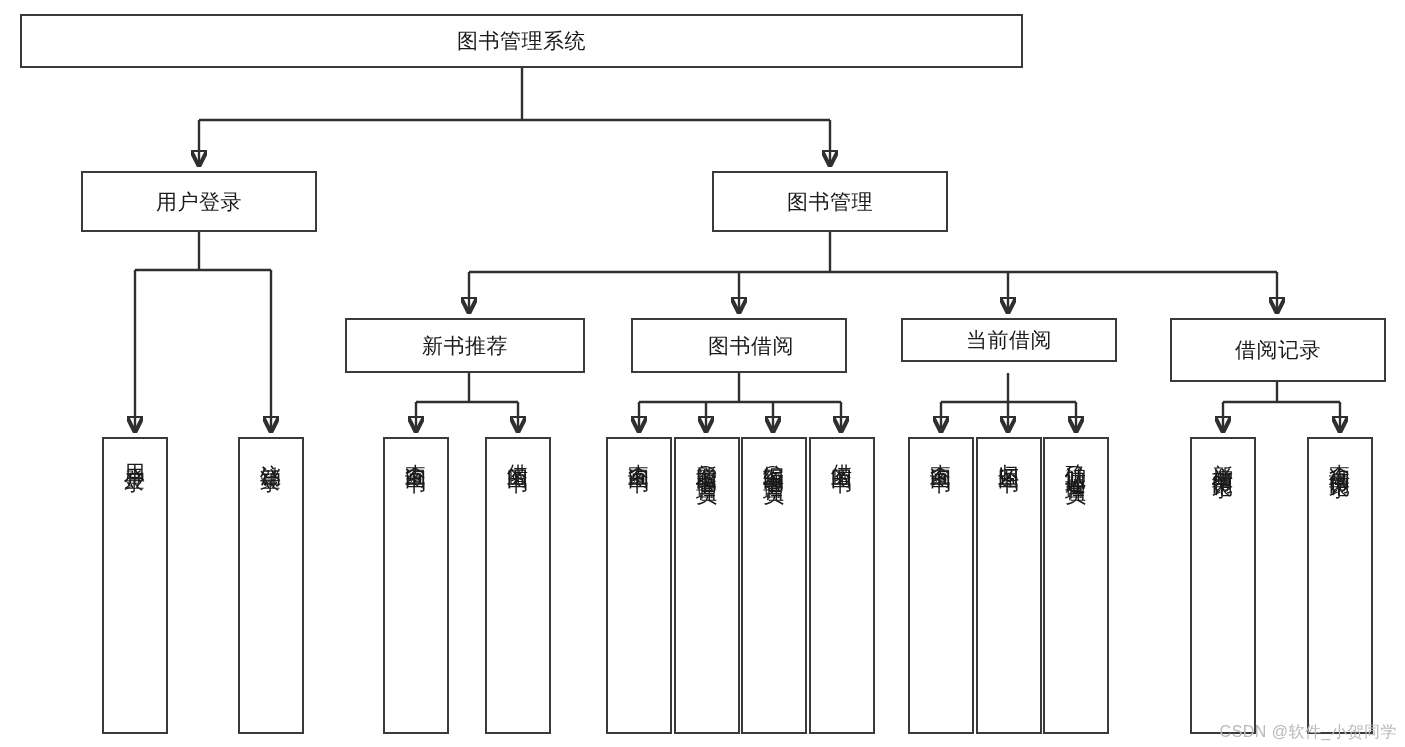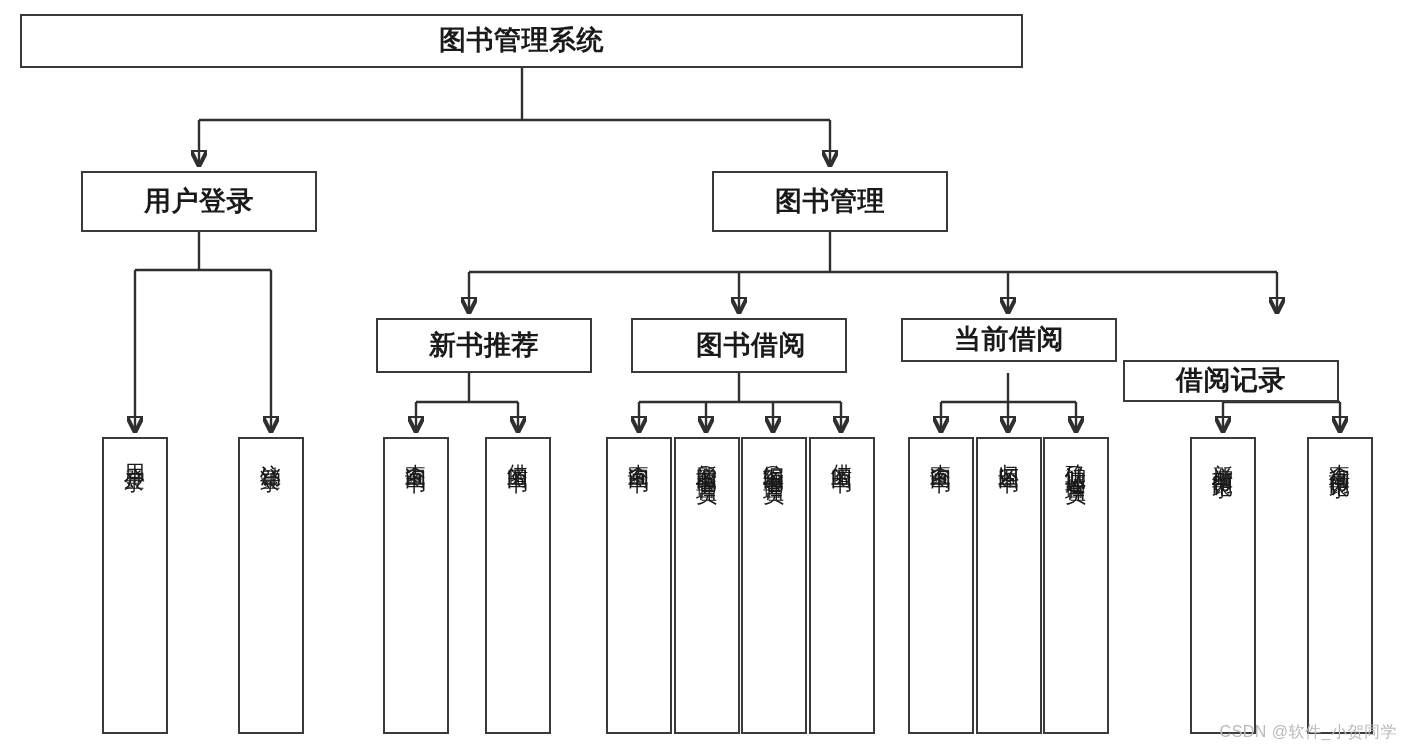--- a/index.html
+++ b/index.html
@@ -24,23 +24,22 @@
     border: 2px solid #3a3a3a;
     background: #ffffff;
     color: #1a1a1a;
     display: flex;
     align-items: center;
     justify-content: center;
     text-align: center;
     letter-spacing: 0.5px;
   }
   .node.horiz {
-    font-size: 27px;
+    font-size: 21px;
     line-height: 1.1;
-    font-weight: bold;
   }
   
   .node.vert {
     font-size: 21px;
     align-items: flex-start;
     justify-content: center;
     padding-top: 8px;
   }
   .node.vert .vtext {
     writing-mode: vertical-rl;
@@ -135,33 +134,33 @@
   </div>
 
   <div class="node horiz" style="left:81px; top:171px; width:236px; height:61px;">
     <span>用户登录</span>
   </div>
 
   <div class="node horiz" style="left:712px; top:171px; width:236px; height:61px;">
     <span>图书管理</span>
   </div>
 
-  <div class="node horiz" style="left:376px; top:318px; width:216px; height:55px;text-align:center;">
+  <div class="node horiz" style="left:345px; top:318px; width:240px; height:55px;text-align:center;">
     <span>新书推荐</span>
   </div>
 
   <div class="node horiz" style="left:631px; top:318px; width:216px; height:55px;padding-left:24px;">
     <span>图书借阅</span>
   </div>
 
   <div class="node horiz" style="left:901px; top:318px; width:216px; height:44px;">
     <span>当前借阅</span>
   </div>
 
-  <div class="node horiz" style="left:1123px; top:318px; width:216px; height:42px;margin-top:42px;">
+  <div class="node horiz" style="left:1170px; top:318px; width:216px; height:64px;">
     <span>借阅记录</span>
   </div>
 
   <div class="node vert" style="left:102px; top:437px; width:66px; height:297px;">
     <span class="vtext">用户登录</span>
   </div>
 
   <div class="node vert" style="left:238px; top:437px; width:66px; height:297px;">
     <span class="vtext">注销登录</span>
   </div>

